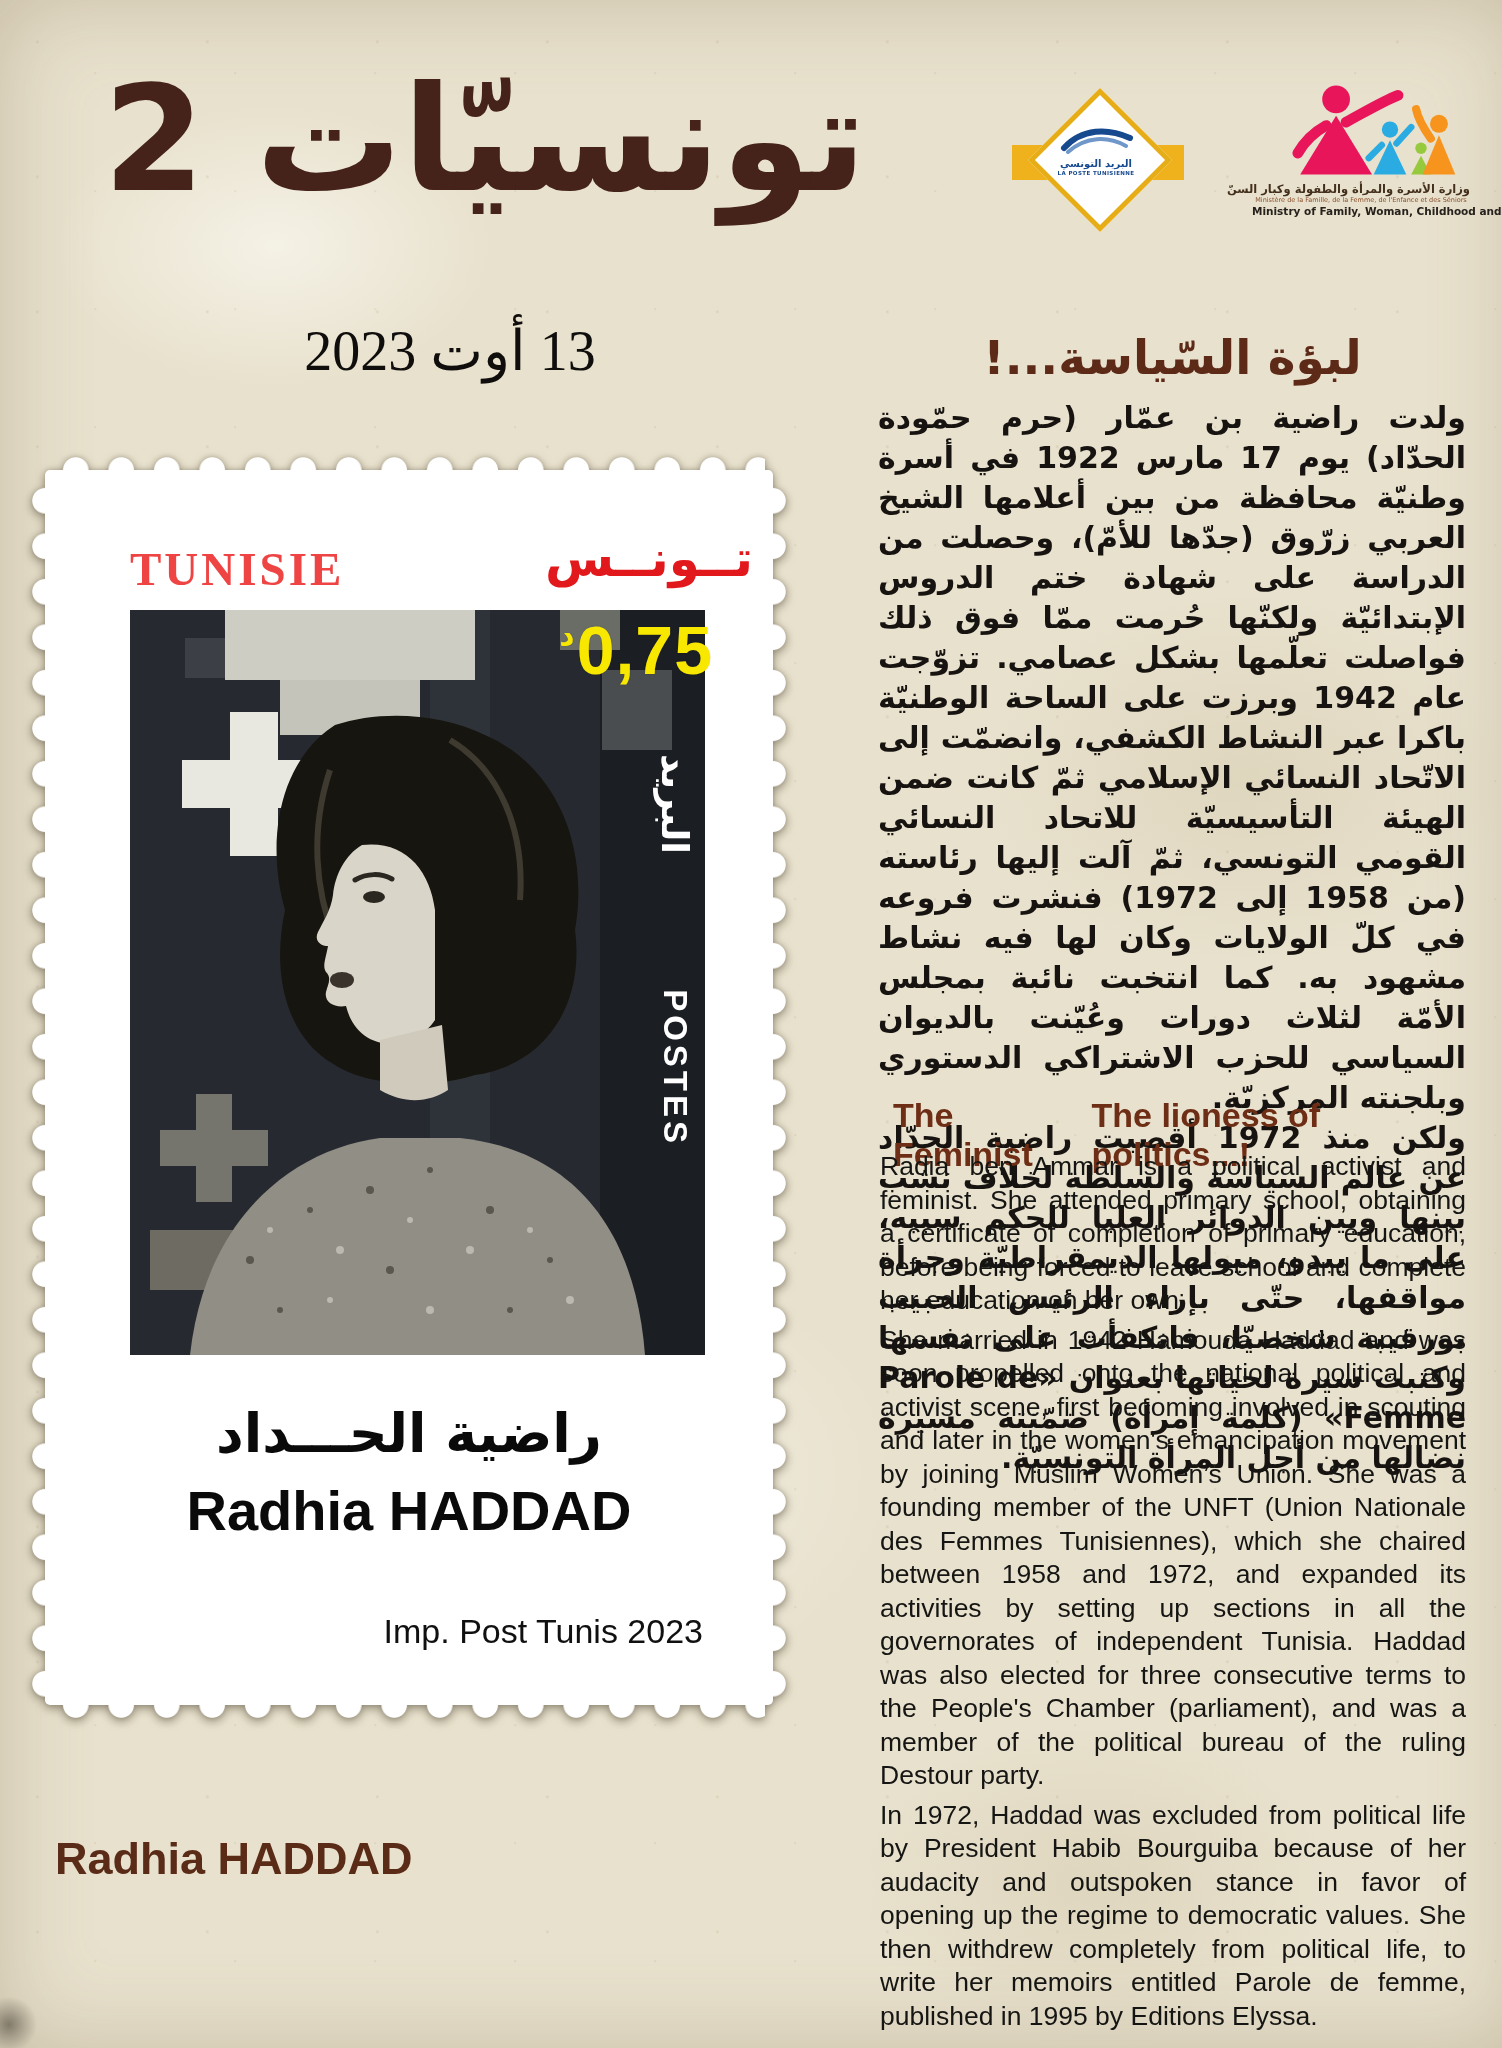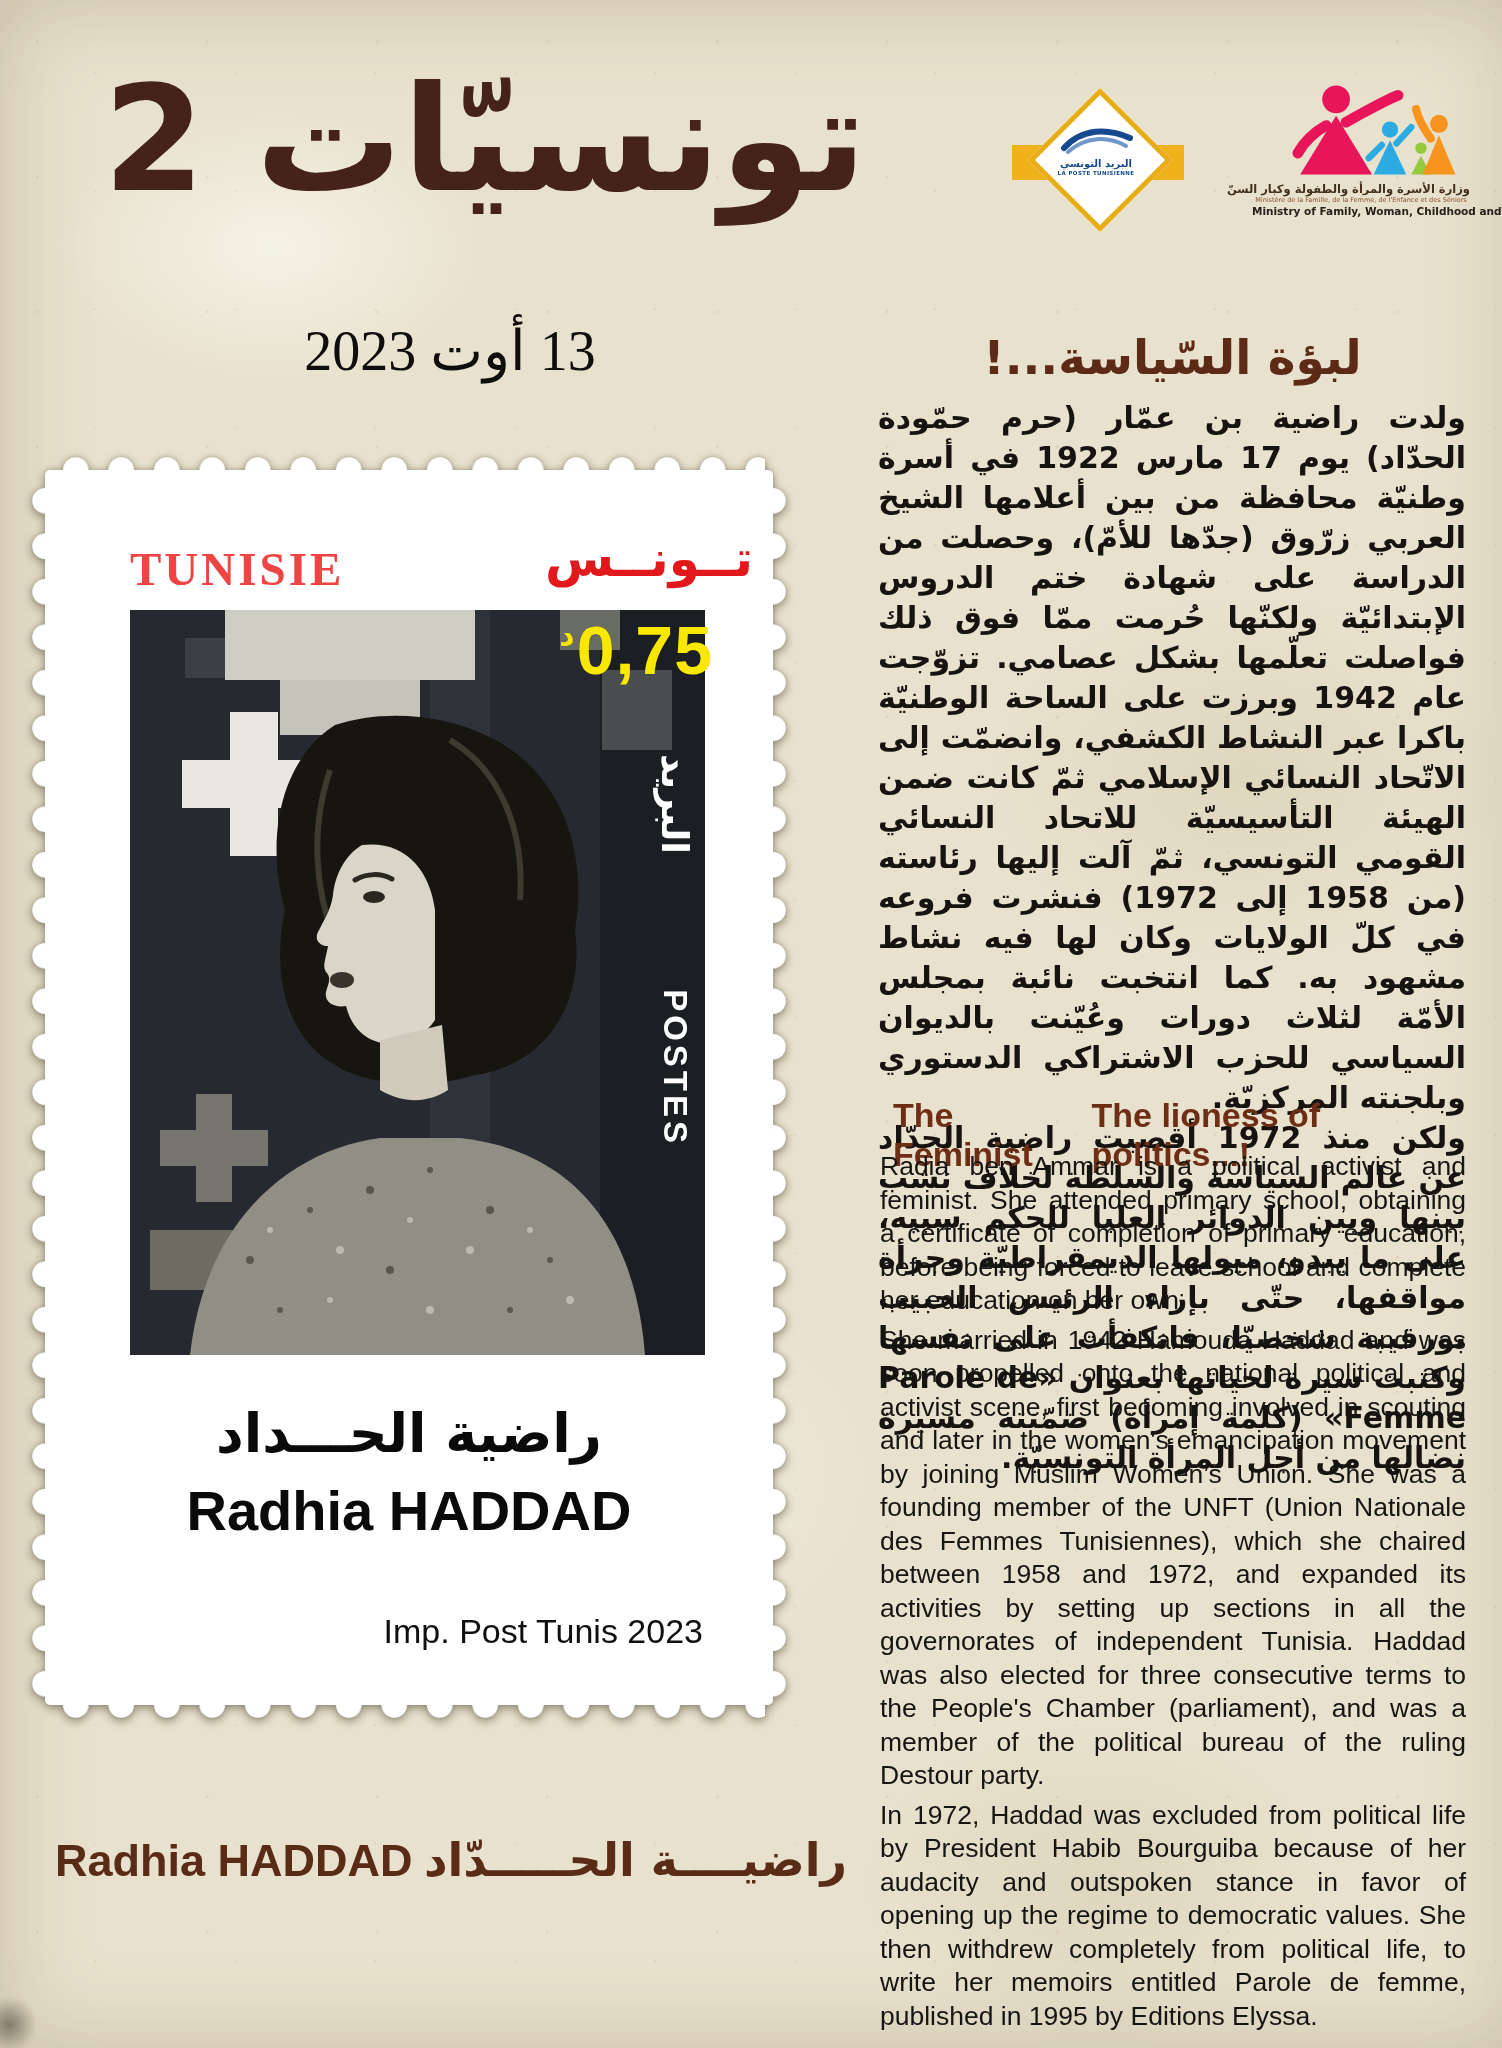--- a/index.html
+++ b/index.html
@@ -229,16 +229,15 @@
     <span>The lioness of politics...!</span>
   </div>
   <div class="en-text">
     <p>Radia ben Ammar is a political activist and feminist. She attended primary school, obtaining a certificate of completion of primary education, before being forced to leave school and complete her education on her own.</p>
     <p>She married in 1942 Hamouda Haddad and was soon propelled onto the national political and activist scene, first becoming involved in scouting and later in the women's emancipation movement by joining Muslim Women’s Union. She was a founding member of the UNFT (Union Nationale des Femmes Tunisiennes), which she chaired between 1958 and 1972, and expanded its activities by setting up sections in all the governorates of independent Tunisia. Haddad was also elected for three consecutive terms to the People's Chamber (parliament), and was a member of the political bureau of the ruling Destour party.</p>
     <p>In 1972, Haddad was excluded from political life by President Habib Bourguiba because of her audacity and outspoken stance in favor of opening up the regime to democratic values. She then withdrew completely from political life, to write her memoirs entitled Parole de femme, published in 1995 by Editions Elyssa.</p>
   </div>
 
   <div class="bottom-caption">
     <span class="cap-en">Radhia HADDAD</span>
-    <span class="cap-ar">راضيــــة الحـــــدّاد</span>
   </div>
 
 </div>
 
 </body></html>

